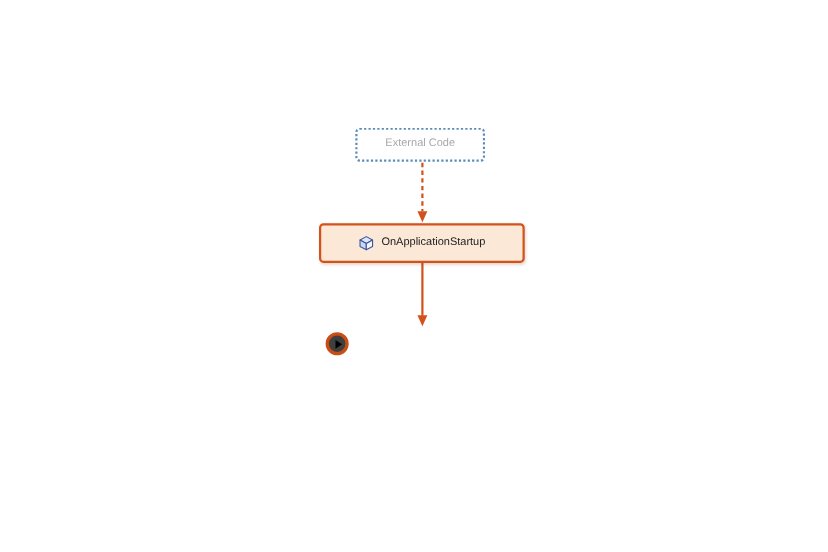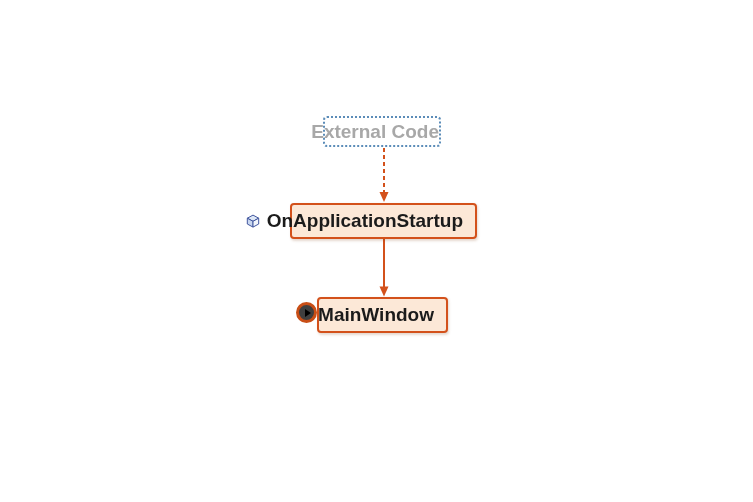--- a/index.html
+++ b/index.html
@@ -13,26 +13,25 @@
     width: 753px;
     height: 502px;
     background: #ffffff;
     overflow: hidden;
   }
   .node {
     position: absolute;
     box-sizing: border-box;
     display: flex;
     align-items: center;
-    justify-content: flex-end;
+    justify-content: center;
     border-radius: 4px;
-    font-size: 19px;
+    font-size: 10px;
     white-space: nowrap;
     cursor: default;
-    font-weight: bold;
   }
   .node-external {
     left: 323px; top: 116px; width: 118px; height: 31px;
     border: 2px dotted var(--external-border, #5b8cb8);
     color: var(--external-text, #a8a8a8);
     background: #ffffff;
   }
   .node-method {
     border: 2px solid var(--node-border, #d3511b);
     background: var(--node-fill, #fce8d7);
@@ -107,28 +106,18 @@
     <span class="node-icon">
       <svg width="14" height="14" viewBox="0 0 14 14">
         <path d="M7 1.1 L12.7 4.2 L7 7.3 L1.3 4.2 Z" stroke-width="1" stroke-linejoin="round" fill="#dde7f6" stroke="#41569e"></path>
         <path d="M1.3 4.2 L7 7.3 L7 13.1 L1.3 10 Z" stroke-width="1" stroke-linejoin="round" fill="#c9d7f0" stroke="#41569e"></path>
         <path d="M12.7 4.2 L7 7.3 L7 13.1 L12.7 10 Z" stroke-width="1" stroke-linejoin="round" fill="#f2f6fc" stroke="#41569e"></path>
       </svg>
     </span>
     <span class="node-label">OnApplicationStartup</span>
   </div>
 
-  <div class="node node-method node-mainwindow">
-    <span class="node-icon">
-      <svg width="14" height="14" viewBox="0 0 14 14">
-        <path d="M7 1.1 L12.7 4.2 L7 7.3 L1.3 4.2 Z" stroke-width="1" stroke-linejoin="round" fill="#dde7f6" stroke="#41569e"></path>
-        <path d="M1.3 4.2 L7 7.3 L7 13.1 L1.3 10 Z" stroke-width="1" stroke-linejoin="round" fill="#c9d7f0" stroke="#41569e"></path>
-        <path d="M12.7 4.2 L7 7.3 L7 13.1 L12.7 10 Z" stroke-width="1" stroke-linejoin="round" fill="#f2f6fc" stroke="#41569e"></path>
-      </svg>
-    </span>
-    <span class="node-label">MainWindow</span>
-  </div>
 
   <div class="badge">
     <span class="badge-arrow"></span>
   </div>
 
 </div>
 
 </body></html>

